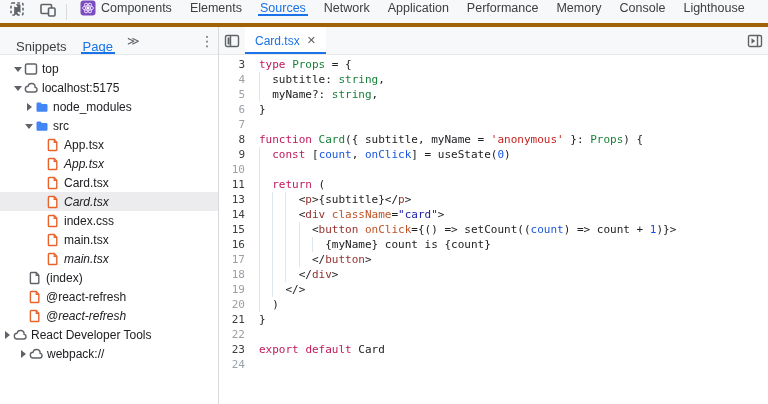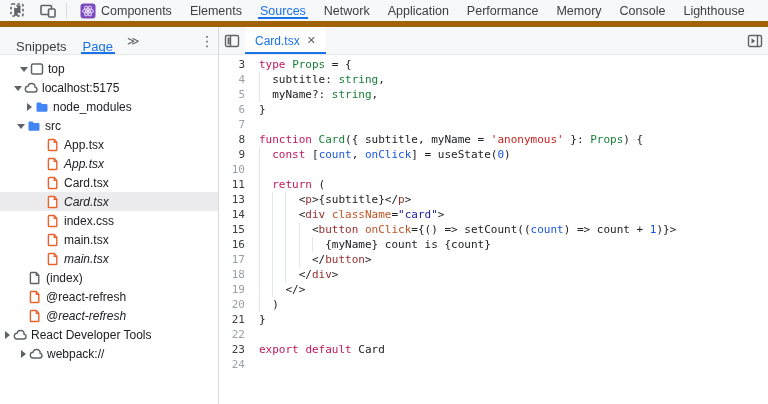--- a/index.html
+++ b/index.html
@@ -1,22 +1,22 @@
 <!DOCTYPE html>
 <html><head>
 <meta charset="utf-8">
 <style>
   * { margin:0; padding:0; box-sizing:border-box; }
   html,body { width:768px; height:404px; overflow:hidden; }
   body { font-family:"Liberation Sans", sans-serif; background:#fff; color:#202124; }
   .devtools { width:768px; height:404px; display:flex; flex-direction:column; overflow:hidden; background:#fff; }
 
   
-  .row1 { height:27px; flex:0 0 27px; background:#f7f8f9; border-bottom:6px solid #a16207;
-          display:flex; align-items:center; overflow:hidden; }
+  .row1 { height:27px; flex:0 0 27px; background:#f7f8f9; border-bottom:4px solid #a16207;
+          display:flex; align-items:flex-start; overflow:hidden; }
   .icon-group { display:flex; align-items:center; padding:0 4px 0 8px; gap:10px; }
   .tbtn { width:20px; height:20px; display:flex; align-items:center; justify-content:center; background:none; border:none; cursor:pointer; }
   .vsep { width:1px; height:16px; background:#d8dadd; align-self:center; margin:0 4px; }
   .tabs { display:flex; align-items:stretch; }
   .tab { position:relative; display:flex; align-items:center; gap:5px; padding:0 9px; font-size:12.5px; color:#3c4043; cursor:pointer; white-space:nowrap; }
   .tab.active { color:#1a73e8; }
   .tab.active::after { content:""; position:absolute; left:7px; right:7px; bottom:0; height:2px; background:#1a73e8; }
 
   
   .row2 { height:28px; flex:0 0 28px; display:flex; align-items:stretch; background:#f7f8f9; }
@@ -163,48 +163,48 @@
             <rect x="1.5" y="2.5" width="13" height="11" rx="1.5" fill="none" stroke="#5f6368" stroke-width="1.4"></rect>
             <line x1="10.5" y1="2.5" x2="10.5" y2="13.5" stroke="#5f6368" stroke-width="1.4"></line>
             <path d="M4.5 5.2 L8.2 8 L4.5 10.8 Z" fill="#5f6368"></path>
           </svg>
         </div>
     </div>
   </div>
 
   <div class="main">
     <div class="navigator" id="tree">
-        <div class="trow" style="padding-left: 19px;">
-          <span class="arrow open"></span>
-          <span class="ticon">
-            <svg width="14" height="14" viewBox="0 0 14 14">
-              <rect x="1.5" y="2" width="11" height="10" rx="1.5" fill="none" stroke="#5f6368" stroke-width="1.5"></rect>
-            </svg>
-          </span>
-          <span class="tlabel">top</span>
-        </div>
         <div class="trow" style="padding-left: 13px;">
           <span class="arrow open"></span>
           <span class="ticon">
             <svg width="14" height="14" viewBox="0 0 14 14">
+              <rect x="1.5" y="2" width="11" height="10" rx="1.5" fill="none" stroke="#5f6368" stroke-width="1.5"></rect>
+            </svg>
+          </span>
+          <span class="tlabel">top</span>
+        </div>
+        <div class="trow" style="padding-left: 13px;">
+          <span class="arrow open"></span>
+          <span class="ticon">
+            <svg width="14" height="14" viewBox="0 0 14 14">
               <path d="M4.3 11h6.4a2.3 2.3 0 0 0 .4-4.57A3.6 3.6 0 0 0 4 5.3 2.55 2.55 0 0 0 4.3 11z" fill="none" stroke="#5f6368" stroke-width="1.4"></path>
             </svg>
           </span>
           <span class="tlabel">localhost:5175</span>
         </div>
         <div class="trow" style="padding-left: 24px; align-items: center;">
           <span class="arrow closed"></span>
           <span class="ticon">
             <svg width="14" height="14" viewBox="0 0 14 14">
               <path d="M1.5 3.8c0-.72.55-1.3 1.25-1.3h2.8l1.4 1.6h4.3c.7 0 1.25.58 1.25 1.3v5.1c0 .72-.55 1.3-1.25 1.3H2.75c-.7 0-1.25-.58-1.25-1.3z" fill="#4285f4"></path>
             </svg>
           </span>
           <span class="tlabel">node_modules</span>
         </div>
-        <div class="trow" style="padding-left: 16px;">
+        <div class="trow" style="padding-left: 24px;">
           <span class="arrow open"></span>
           <span class="ticon">
             <svg width="14" height="14" viewBox="0 0 14 14">
               <path d="M1.5 3.8c0-.72.55-1.3 1.25-1.3h2.8l1.4 1.6h4.3c.7 0 1.25.58 1.25 1.3v5.1c0 .72-.55 1.3-1.25 1.3H2.75c-.7 0-1.25-.58-1.25-1.3z" fill="#4285f4"></path>
             </svg>
           </span>
           <span class="tlabel">src</span>
         </div>
         <div class="trow" style="padding-left: 46px;">
           <span class="ticon">

